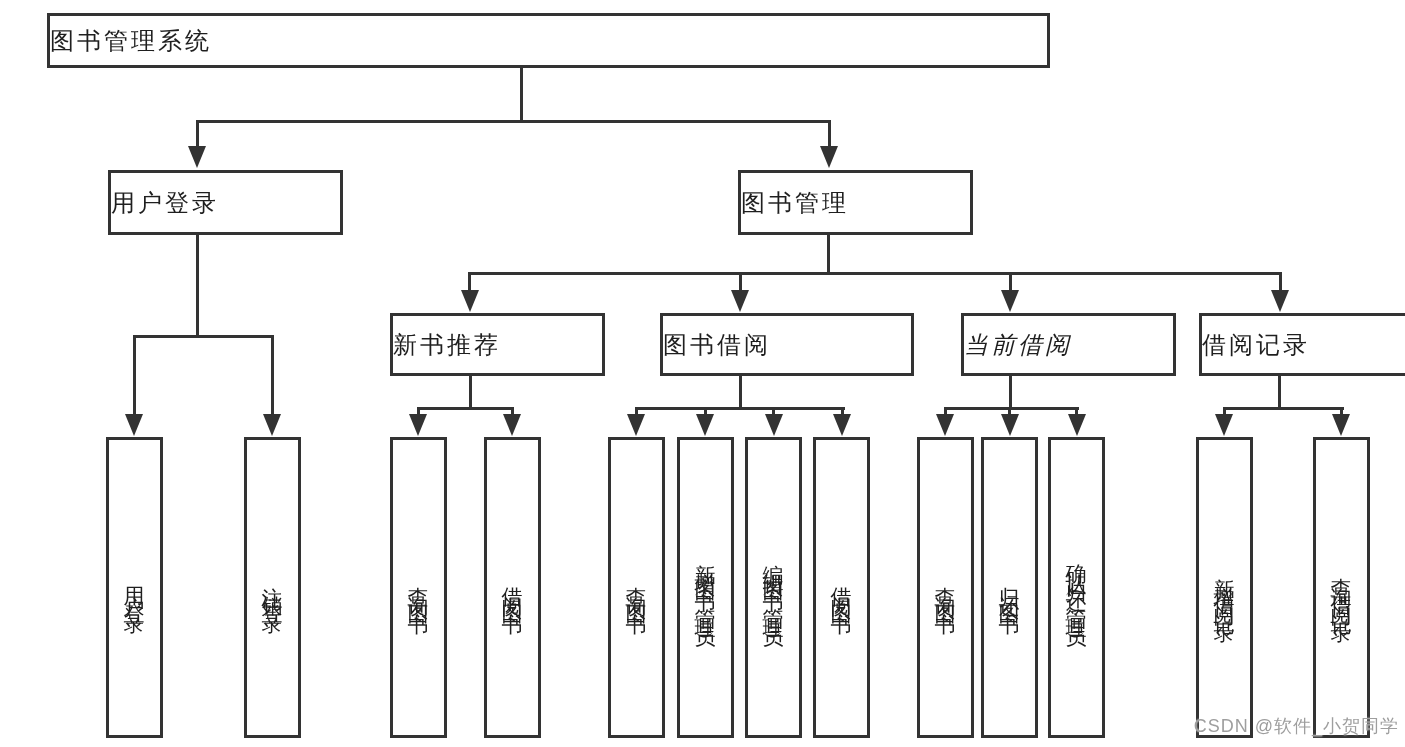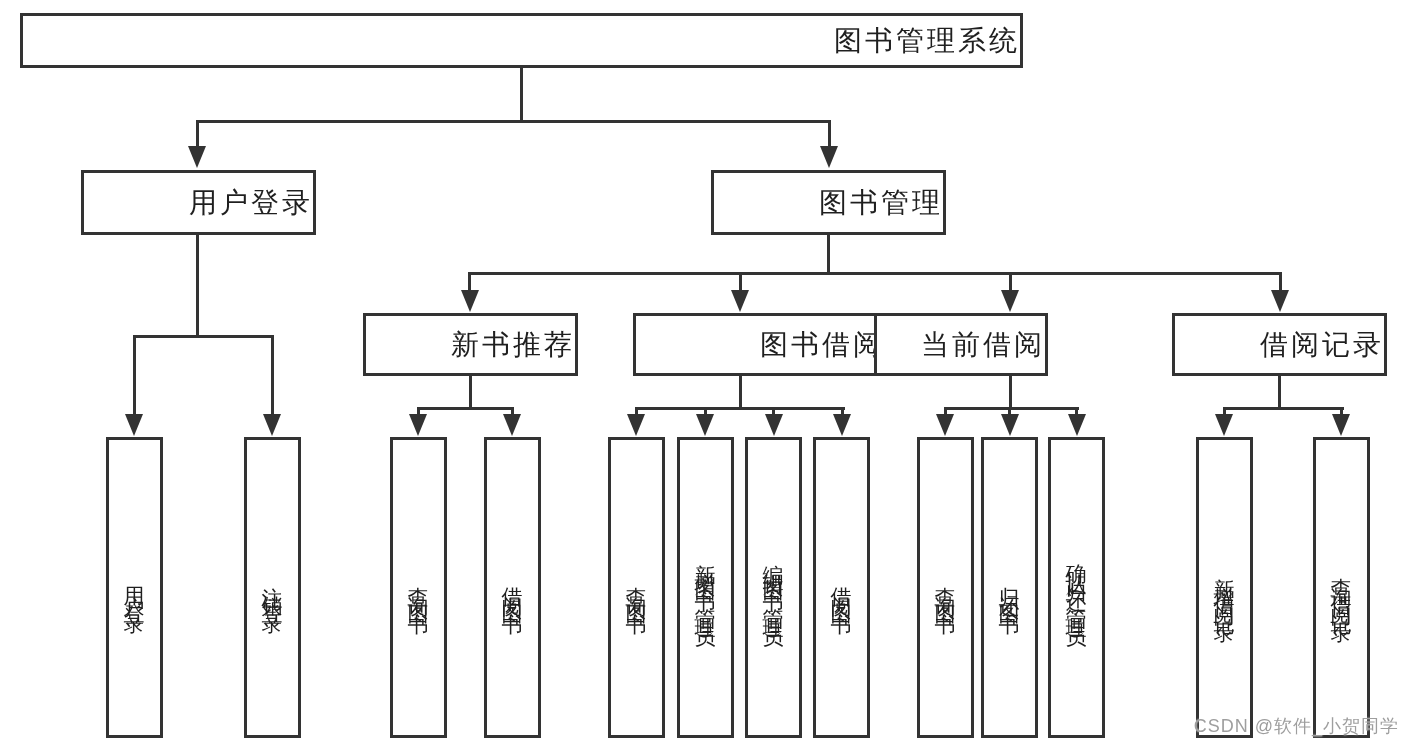--- a/index.html
+++ b/index.html
@@ -10,23 +10,24 @@
     font-family:"Liberation Sans",sans-serif;
     color:var(--text,#1f1f1f);
     overflow:hidden;
   }
   
   .hbox{
     position:absolute;
     box-sizing:border-box;
     background:var(--box_fill,#fff);
     border:3px solid var(--box_border,#333);
-    display:flex;align-items:center;justify-content:flex-end;
-    font-size:28px;letter-spacing:3px;
+    display:flex;align-items:center;justify-content:flex-start;
+    font-size:24px;letter-spacing:3px;
     white-space:nowrap;
+    margin-left:27px;
   }
   
   .vbox{
     position:absolute;
     box-sizing:border-box;
     top:437px;width:57px;height:301px;
     background:var(--box_fill,#fff);
     border:3px solid var(--box_border,#333);
     display:flex;align-items:center;justify-content:center;
     writing-mode:vertical-rl;
@@ -66,21 +67,21 @@
   <div class="hbox" style="left:711px;top:170px;width:235px;height:65px;">
     <span>图书管理</span>
   </div>
 
   <div class="hbox" style="left:363px;top:313px;width:215px;height:63px;">
     <span>新书推荐</span>
   </div>
   <div class="hbox" style="left:633px;top:313px;width:254px;height:63px;">
     <span>图书借阅</span>
   </div>
-  <div class="hbox" style="left:874px;top:313px;width:174px;height:63px;">
+  <div class="hbox" style="left:934px;top:313px;width:215px;height:63px;font-style:italic;">
     <span>当前借阅</span>
   </div>
   <div class="hbox" style="left:1172px;top:313px;width:215px;height:63px;">
     <span>借阅记录</span>
   </div>
 
   <div class="vbox" style="left:106px;">
       <span>用户登录</span>
     </div>
   <div class="vbox" style="left:244px;">

